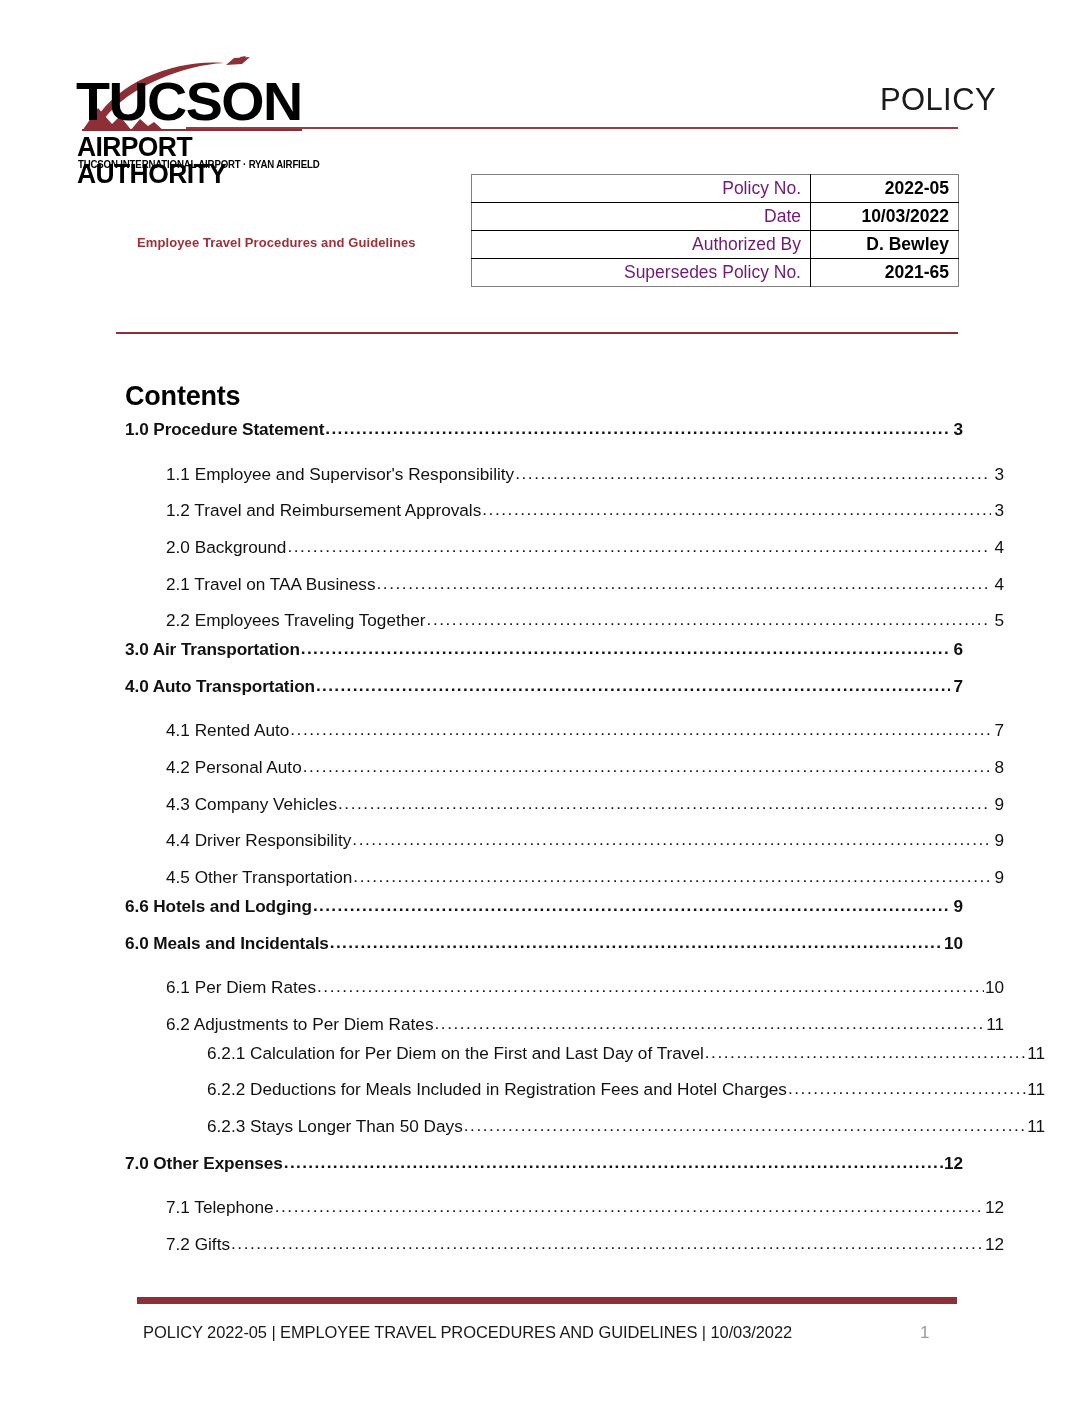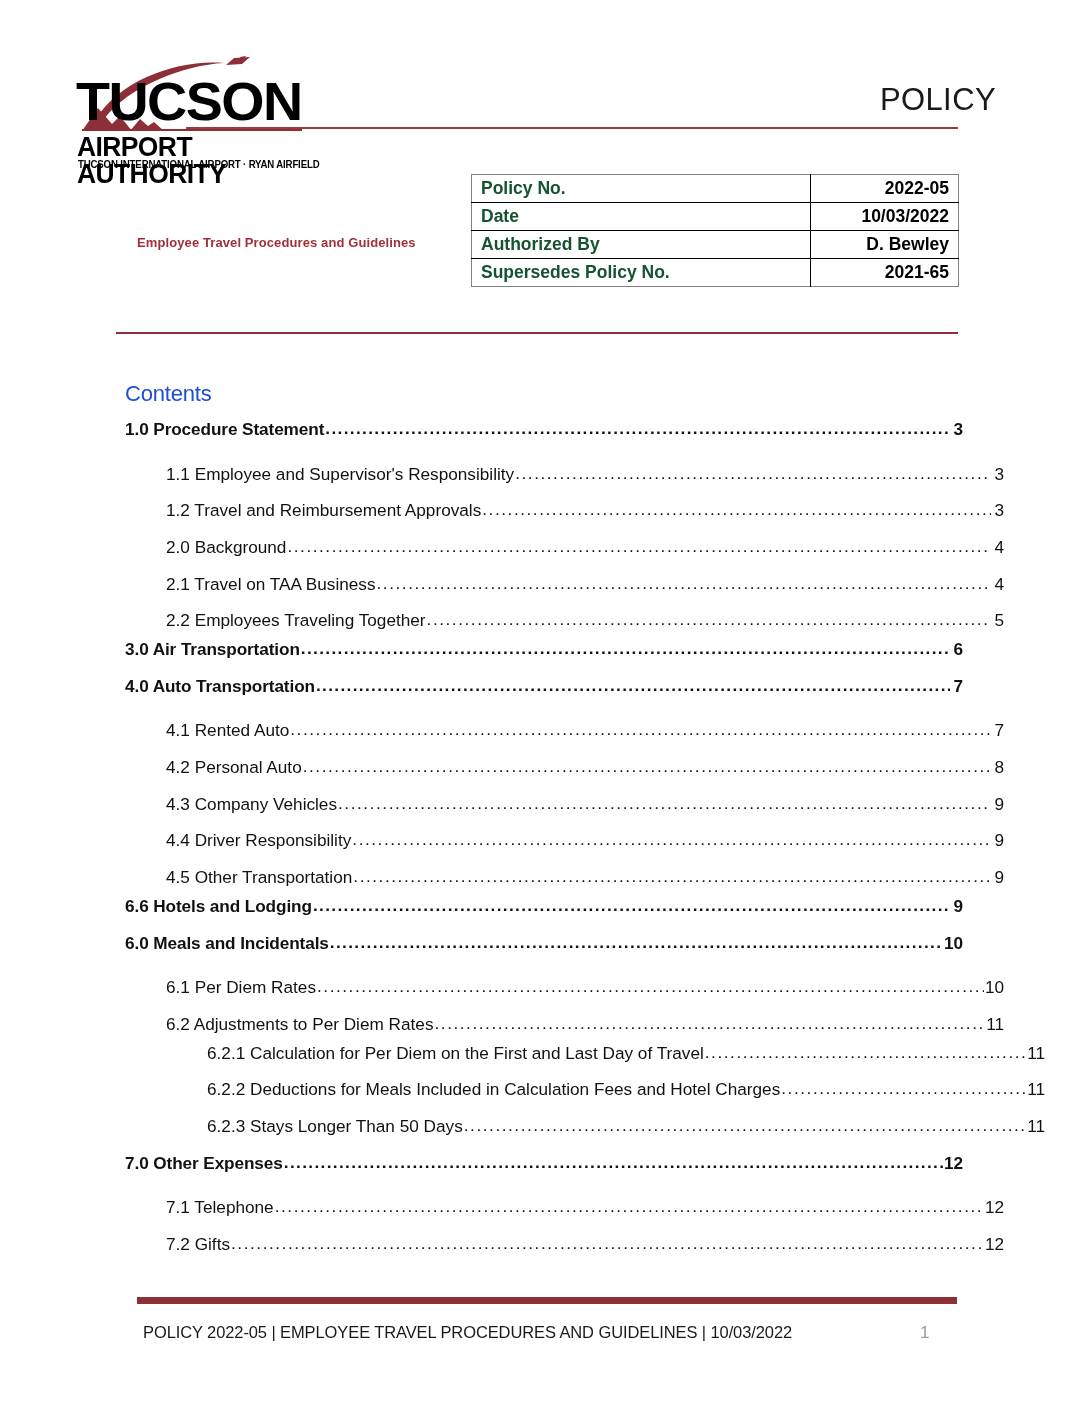--- a/index.html
+++ b/index.html
@@ -134,25 +134,25 @@
     height: 27px;
     font-size: 17.5px;
     padding: 0 9px;
     line-height: 1;
     vertical-align: middle;
   }
   .info-table tr + tr td {
     border-top: 1.5px solid #000000;
   }
   .info-table .lbl {
-    text-align: left;
+    text-align: right;
     width: 320px;
     border-right: 1.5px solid #000000;
-    font-weight: bold;
-    color: #14532d;
+    font-weight: normal;
+    color: #701a75;
   }
   .info-table .val {
     text-align: right;
     font-weight: bold;
     color: #000;
   }
 
   .mid-rule {
     position: absolute;
     left: 116px;
@@ -160,23 +160,23 @@
     width: 842px;
     height: 1.6px;
     background: #8c2f36;
   }
 
   
   .contents-head {
     position: absolute;
     left: 125px;
     top: 381px;
-    font-size: 22px;
-    font-weight: normal;
-    color: #1d4ed8;
+    font-size: 27px;
+    font-weight: bold;
+    color: #000000;
     letter-spacing: -0.2px;
   }
 
   .toc {
     position: absolute;
     left: 125px;
     top: 419px;
     width: 838px;
   }
   .toc-row {
@@ -400,21 +400,21 @@
         <span class="toc-label">6.2 Adjustments to Per Diem Rates</span>
         <span class="toc-dots">............................................................................................................................................................................................................................................................................................................</span>
         <span class="toc-page">11</span>
       </div>
       <div class="toc-row lvl3">
         <span class="toc-label">6.2.1 Calculation for Per Diem on the First and Last Day of Travel</span>
         <span class="toc-dots">............................................................................................................................................................................................................................................................................................................</span>
         <span class="toc-page">11</span>
       </div>
       <div class="toc-row lvl3">
-        <span class="toc-label">6.2.2 Deductions for Meals Included in Calculation Fees and Hotel Charges</span>
+        <span class="toc-label">6.2.2 Deductions for Meals Included in Registration Fees and Hotel Charges</span>
         <span class="toc-dots">............................................................................................................................................................................................................................................................................................................</span>
         <span class="toc-page">11</span>
       </div>
       <div class="toc-row lvl3">
         <span class="toc-label">6.2.3 Stays Longer Than 50 Days</span>
         <span class="toc-dots">............................................................................................................................................................................................................................................................................................................</span>
         <span class="toc-page">11</span>
       </div>
       <div class="toc-row lvl1">
         <span class="toc-label">7.0 Other Expenses</span>

